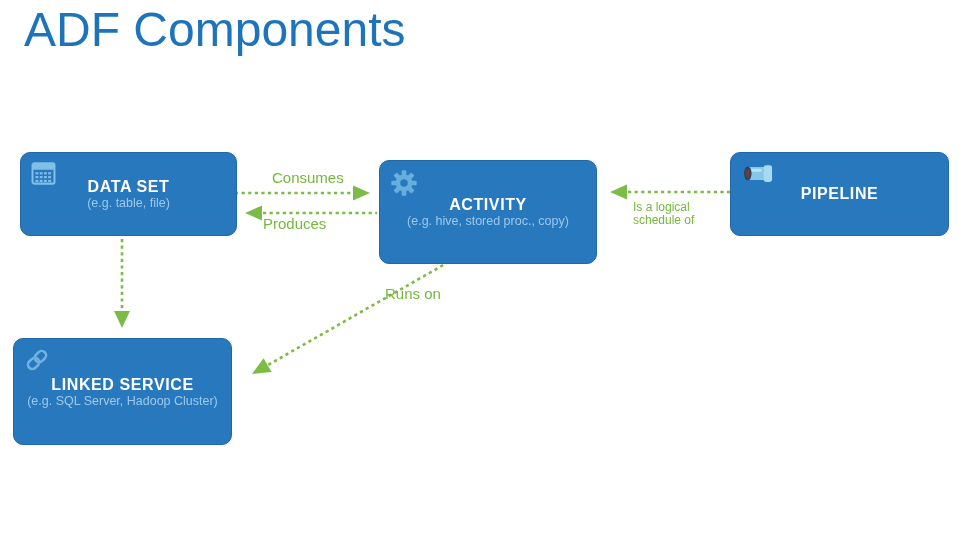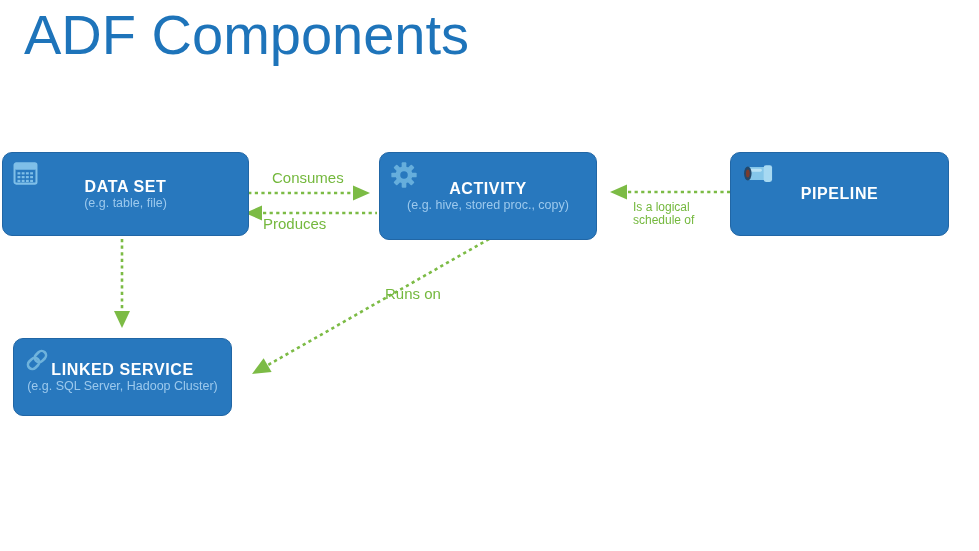--- a/index.html
+++ b/index.html
@@ -6,21 +6,21 @@
   #slide{
     position:relative;
     width:979px;height:551px;
     background:#ffffff;
     overflow:hidden;
     font-family:"Liberation Sans", sans-serif;
   }
   #slide-title{
     position:absolute;
     left:24px;top:2px;
-    font-size:56px;
+    font-size:48px;
     font-weight:300;
     letter-spacing:0px;
     color:#1E74BA;
     white-space:nowrap;
   }
   .node{
     position:absolute;
     background:#2878BE;
     border:1px solid #2166A5;
     border-radius:10px;
@@ -91,21 +91,21 @@
     <line x1="628" y1="192" x2="730" y2="192"></line>
     <polygon points="610,192 627,184.5 627,199.5"></polygon>
 
     <line x1="122" y1="239" x2="122" y2="310"></line>
     <polygon points="114,311 130,311 122,328"></polygon>
 
     <line x1="489" y1="239" x2="268" y2="365"></line>
     <polygon points="252,374 263.6,358.2 271.6,372.1"></polygon>
   </svg>
 
-  <div class="node" style="left:2px;top:152px;width:247px;height:84px">
+  <div class="node" style="left:20px;top:152px;width:217px;height:84px">
     <span class="node-icon">
       <svg width="27" height="27" viewBox="0 0 32 32" xmlns="http://www.w3.org/2000/svg">
         <rect x="3" y="4" width="26" height="24" rx="2" fill="none" stroke="#7FBFE8" stroke-width="2.4"></rect>
         <rect x="3" y="4" width="26" height="7.5" rx="2" fill="#7FBFE8"></rect>
         <g fill="#7FBFE8">
           <rect x="6.5" y="14.5" width="3.4" height="2.6"></rect>
             <rect x="11.5" y="14.5" width="3.4" height="2.6"></rect>
             <rect x="16.5" y="14.5" width="3.4" height="2.6"></rect>
             <rect x="21.5" y="14.5" width="3.4" height="2.6"></rect>
           <rect x="6.5" y="19" width="3.4" height="2.6"></rect>
@@ -116,21 +116,21 @@
             <rect x="11.5" y="23.5" width="3.4" height="2.6"></rect>
             <rect x="16.5" y="23.5" width="3.4" height="2.6"></rect>
             <rect x="21.5" y="23.5" width="3.4" height="2.6"></rect>
         </g>
       </svg>
     </span>
     <div class="node-title">DATA SET</div>
     <div class="node-subtitle">(e.g. table, file)</div>
   </div>
 
-  <div class="node" style="left:379px;top:152px;width:218px;height:88px">
+  <div class="node" style="left:379px;top:160px;width:218px;height:104px">
     <span class="node-icon">
       <svg width="30" height="30" viewBox="0 0 32 32" xmlns="http://www.w3.org/2000/svg">
         <g fill="#66AEDC">
           <circle cx="16" cy="16" r="9"></circle>
           <g>
             <rect x="13.5" y="2.5" width="5" height="7" rx="1"></rect>
             <rect x="13.5" y="22.5" width="5" height="7" rx="1"></rect>
             <rect x="2.5" y="13.5" width="7" height="5" rx="1"></rect>
             <rect x="22.5" y="13.5" width="7" height="5" rx="1"></rect>
             <g transform="rotate(45 16 16)">
@@ -154,21 +154,21 @@
         <rect x="7" y="7.5" width="21" height="14" rx="3" fill="#85C6E9"></rect>
         <rect x="25" y="5.5" width="9" height="18" rx="2.5" fill="#A7D9F2"></rect>
         <rect x="10" y="9.5" width="13" height="3" rx="1.5" fill="#B9E2F5"></rect>
         <ellipse cx="8" cy="14.5" rx="4" ry="7.5" fill="#23486B"></ellipse>
         <ellipse cx="8" cy="14.5" rx="2" ry="4.2" fill="#7A3B2E"></ellipse>
       </svg>
     </span>
     <div class="node-title">PIPELINE</div>
   </div>
 
-  <div class="node" style="left:13px;top:338px;width:219px;height:78px">
+  <div class="node" style="left:13px;top:338px;width:219px;height:107px">
     <span class="node-icon">
       <svg width="28" height="28" viewBox="0 0 32 32" xmlns="http://www.w3.org/2000/svg">
         <g stroke="#6FB3DC" stroke-width="3" fill="none" transform="rotate(-45 16 16)">
           <rect x="3.5" y="11" width="14" height="10" rx="5"></rect>
           <rect x="14.5" y="11" width="14" height="10" rx="5"></rect>
         </g>
       </svg>
     </span>
     <div class="node-title">LINKED SERVICE</div>
     <div class="node-subtitle">(e.g. SQL Server, Hadoop Cluster)</div>

